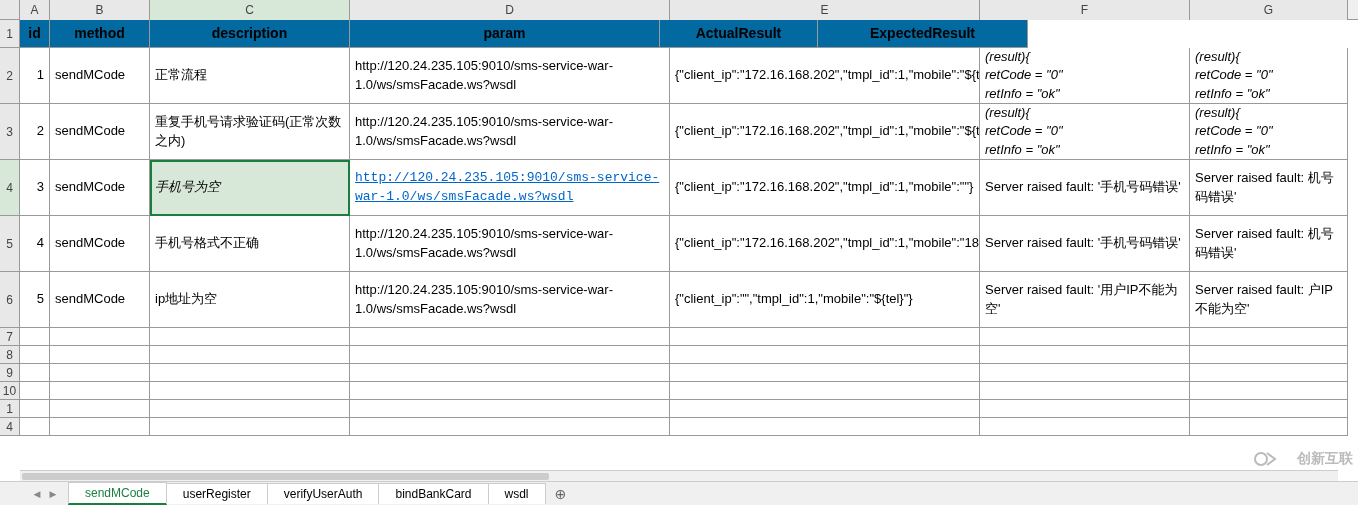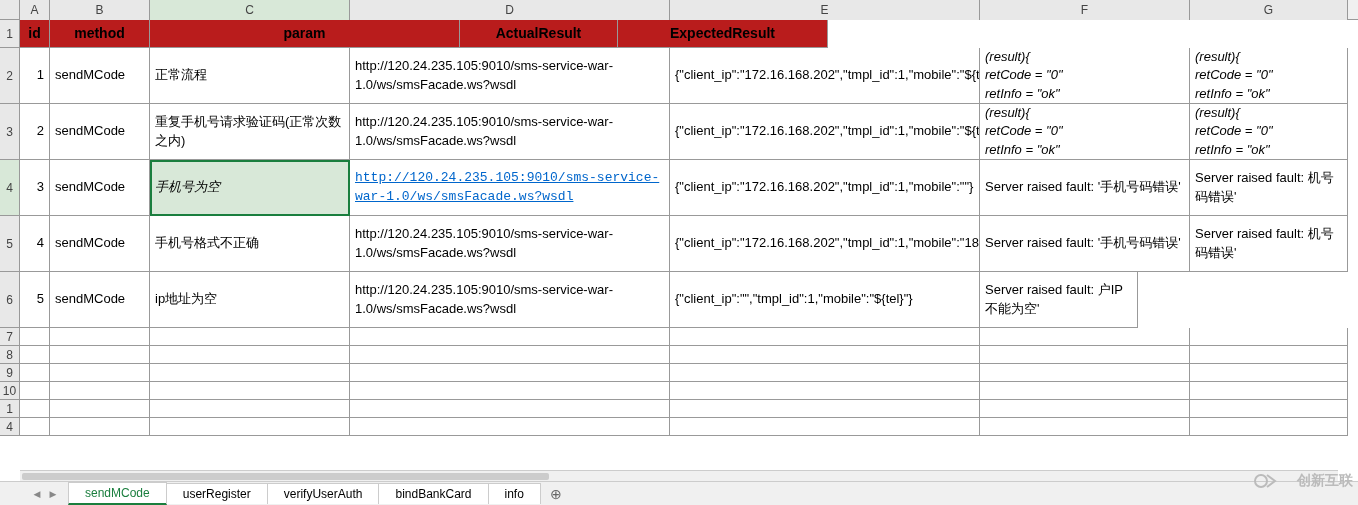--- a/index.html
+++ b/index.html
@@ -15,38 +15,38 @@
     .col-E { width: 310px; }
     .col-F { width: 210px; }
     .col-G { width: 158px; }
     .col-C.selected { background: #d8e8d8; }
     .row-container { display: flex; flex-direction: column; }
     .row { display: flex; }
     .row-header { width: 20px; background: #e8e8e8; border-right: 1px solid #999; border-bottom: 1px solid #999; display: flex; align-items: center; justify-content: center; font-size: 12px; color: #444; flex-shrink: 0; }
     .row-header.selected { background: #d8e8d8; }
     .cell { border-right: 1px solid #999; border-bottom: 1px solid #999; padding: 3px 5px; display: flex; align-items: center; overflow: hidden; flex-shrink: 0; background: #fff; line-height: 1.4; }
     .header-row { height: 28px; }
-    .header-row .cell { background: #b91c1c; font-weight: bold; justify-content: center; font-size: 14px; }
+    .header-row .cell { background: #0369a1; font-weight: bold; justify-content: center; font-size: 14px; }
     .data-row { height: 56px; }
     .data-row .cell { font-size: 13px; align-items: center; }
     .empty-row { height: 18px; }
     .empty-row .cell { padding: 0; }
     .cell.id-cell { justify-content: flex-end; }
     .cell.multiline { white-space: pre-line; font-style: italic; }
     .cell.link { color: #0066cc; text-decoration: underline; font-family: "Courier New", monospace; }
     .cell.selected { outline: 2px solid #1a7e3e; outline-offset: -2px; z-index: 2; position: relative; font-style: italic; }
     .tab-bar { position: absolute; bottom: 0; left: 0; right: 0; height: 24px; background: #f0f0f0; border-top: 1px solid #ccc; display: flex; align-items: center; padding-left: 30px; }
     .tab-nav { display: flex; gap: 2px; margin-right: 8px; }
     .tab-nav-btn { width: 14px; height: 14px; display: flex; align-items: center; justify-content: center; font-size: 9px; color: #888; cursor: pointer; }
     .tab { padding: 3px 16px; background: #fff; border: 1px solid #ccc; border-bottom: none; font-size: 12px; cursor: pointer; margin-right: -1px; position: relative; }
     .tab.active { background: #fff; color: #1a7e3e; font-weight: 500; border-bottom: 2px solid #1a7e3e; }
     .tab-add { padding: 3px 10px; font-size: 14px; color: #666; cursor: pointer; }
     .hscroll { position: absolute; bottom: 24px; left: 20px; right: 20px; height: 11px; background: #f0f0f0; border-top: 1px solid #ccc; }
     .hscroll-thumb { position: absolute; left: 2px; width: 40%; height: 7px; top: 2px; background: #ccc; border-radius: 2px; }
-    .watermark { position: absolute; bottom: 12px; right: 5px; display: flex; align-items: center; gap: 20px; color: #bbb; font-size: 14px; font-weight: bold; }
+    .watermark { position: absolute; bottom: 34px; right: 5px; display: flex; align-items: center; gap: 20px; color: #bbb; font-size: 14px; font-weight: bold; }
     .watermark-icon { width: 24px; height: 24px; }
   </style>
 </head>
 <body>
 
 <div class="grid-container">
   <div class="column-headers">
     <div class="corner-cell"></div>
     <div class="col-header col-A">A</div>
     <div class="col-header col-B">B</div>
@@ -56,20 +56,21 @@
     <div class="col-header col-F">F</div>
     <div class="col-header col-G">G</div>
   </div>
 
   <div class="row-container">
 
     <div class="row header-row">
       <div class="row-header" style="height:28px">1</div>
       <div class="cell col-A">id</div>
       <div class="cell col-B">method</div>
+      <div class="cell col-C">description</div>
       <div class="cell col-E">param</div>
       <div class="cell col-G">ActualResult</div>
       <div class="cell col-F">ExpectedResult</div>
     </div>
 
     <div class="row data-row">
       <div class="row-header" style="height:56px">2</div>
       <div class="cell col-A id-cell">1</div>
       <div class="cell col-B">sendMCode</div>
       <div class="cell col-C">正常流程</div>
@@ -120,20 +121,21 @@
       <div class="cell col-G">Server raised fault: 机号码错误'</div>
     </div>
 
     <div class="row data-row">
       <div class="row-header" style="height:56px">6</div>
       <div class="cell col-A id-cell">5</div>
       <div class="cell col-B">sendMCode</div>
       <div class="cell col-C">ip地址为空</div>
       <div class="cell col-D">http://120.24.235.105:9010/sms-service-war-1.0/ws/smsFacade.ws?wsdl</div>
       <div class="cell col-E">{"client_ip":"","tmpl_id":1,"mobile":"${tel}"}</div>
+      <div class="cell col-F">Server raised fault: '用户IP不能为空'</div>
       <div class="cell col-G">Server raised fault: 户IP不能为空'</div>
     </div>
 
     <div class="row empty-row">
       <div class="row-header" style="height:18px">7</div>
       <div class="cell col-A"></div>
         <div class="cell col-B"></div>
         <div class="cell col-C"></div>
         <div class="cell col-D"></div>
         <div class="cell col-E"></div>
@@ -199,21 +201,21 @@
 
 <div class="tab-bar">
   <div class="tab-nav">
     <span class="tab-nav-btn">◀</span>
     <span class="tab-nav-btn">▶</span>
   </div>
   <div class="tab active">sendMCode</div>
   <div class="tab">userRegister</div>
   <div class="tab">verifyUserAuth</div>
   <div class="tab">bindBankCard</div>
-  <div class="tab">info</div>
+  <div class="tab">wsdl</div>
   <div class="tab-add">⊕</div>
 </div>
 
 <div class="watermark">
   <svg class="watermark-icon" viewBox="0 0 24 24">
       <circle cx="8" cy="12" r="6" fill="none" stroke="#bbb" stroke-width="2"></circle>
       <path d="M14 6 L22 12 L14 18" fill="none" stroke="#bbb" stroke-width="2"></path>
     </svg>
   <span>创新互联</span>
 </div>

